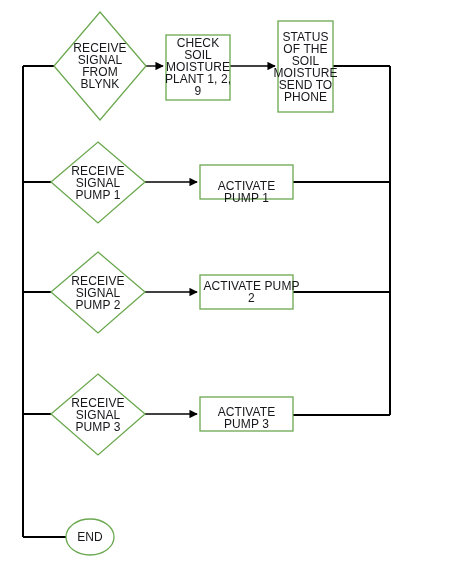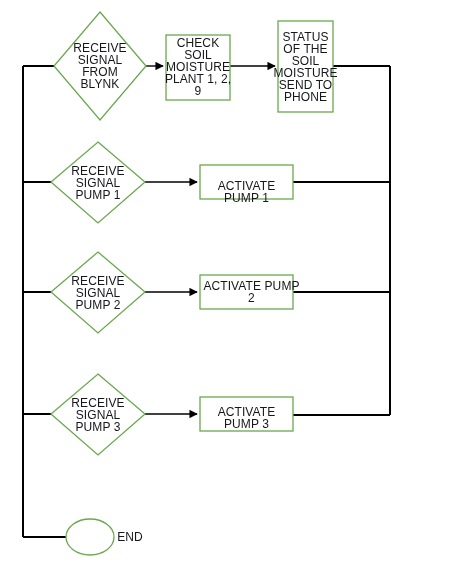--- a/index.html
+++ b/index.html
@@ -136,21 +136,21 @@
 PUMP 2</div>
 
   <div class="node-text" style="left:200px; top:275px; width:103px; height:34px;">ACTIVATE PUMP 2</div>
 
   <div class="node-text" style="left:52px; top:396px; width:92px; height:37px;">RECEIVE
 SIGNAL
 PUMP 3</div>
 
   <div class="node-text" style="left:200px; top:397px; width:93px; height:42px;">ACTIVATE PUMP 3</div>
 
-  <div class="node-text" style="left:66px; top:528px; width:48px; height:18px;margin-left:40px;">END</div>
+  <div class="node-text" style="left:66px; top:528px; width:48px; height:18px;">END</div>
 
   <div class="shape-hit" style="left:54px; top:12px; width:92px; height:108px;"></div>
   <div class="shape-hit" style="left:166px; top:35px; width:64px; height:65px;"></div>
   <div class="shape-hit" style="left:278px; top:21px; width:55px; height:91px;"></div>
   <div class="shape-hit" style="left:51px; top:142px; width:94px; height:81px;"></div>
   <div class="shape-hit" style="left:200px; top:165px; width:93px; height:34px;"></div>
   <div class="shape-hit" style="left:51px; top:252px; width:94px; height:81px;"></div>
   <div class="shape-hit" style="left:200px; top:275px; width:93px; height:34px;"></div>
   <div class="shape-hit" style="left:51px; top:374px; width:94px; height:81px;"></div>
   <div class="shape-hit" style="left:200px; top:397px; width:93px; height:34px;"></div>

